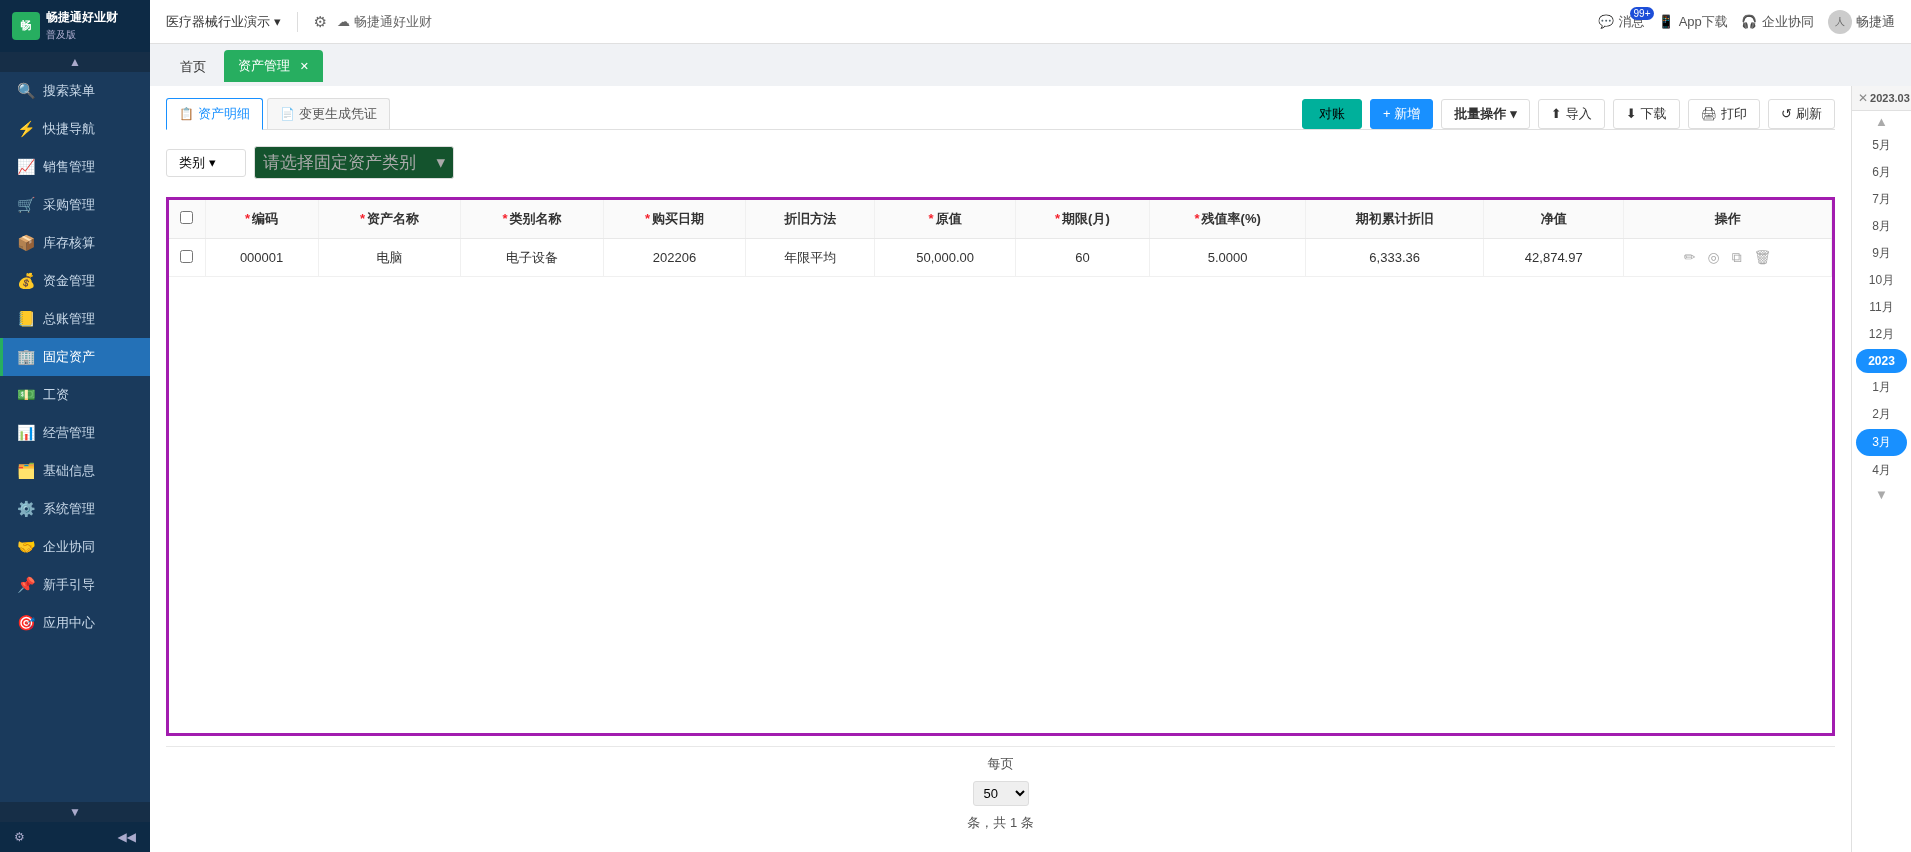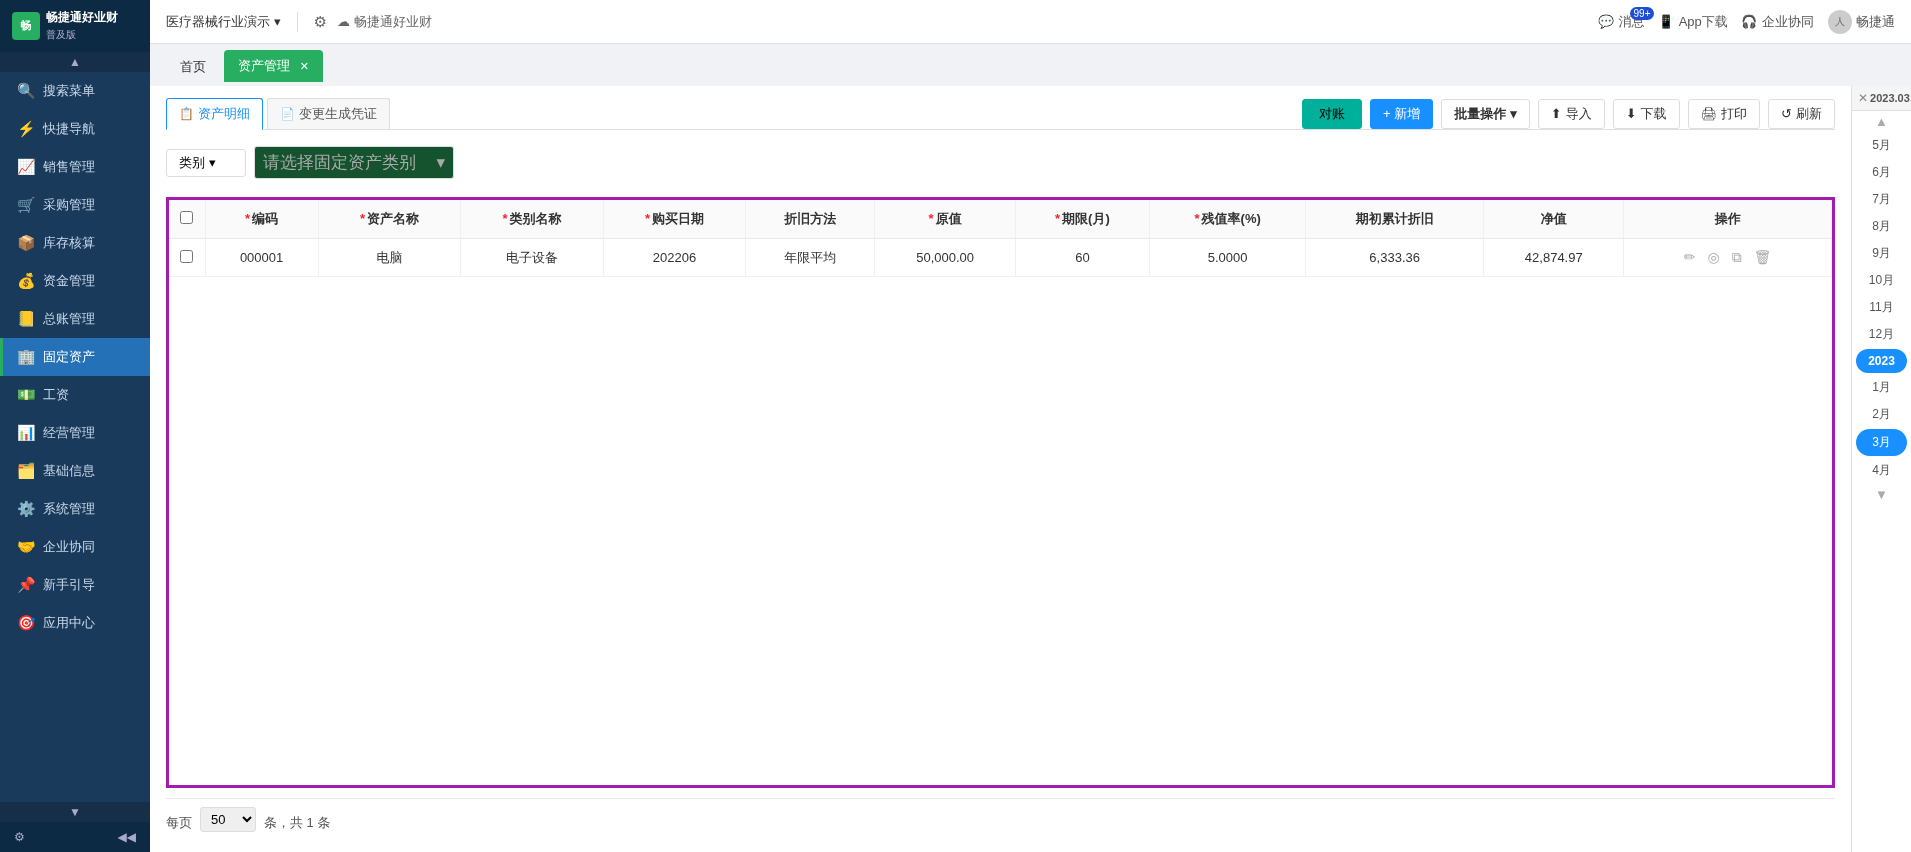--- a/index.html
+++ b/index.html
@@ -239,24 +239,25 @@
       text-align: center;
       color: #333;
       white-space: nowrap;
     }
     tr.subtotal td { background: #f0f7ff; color: #333; }
     .action-icons { display: flex; gap: 6px; justify-content: center; }
     .act-icon { cursor: pointer; color: #aaa; font-size: 14px; padding: 1px 3px; }
 
     
     .pagination-row {
-      display: flex; align-items: flex-end; gap: 8px;
+      display: flex; align-items: center; gap: 8px;
       padding: 8px 0;
       font-size: 13px; color: #555;
       border-top: 1px solid #e8e8e8;
+      flex-direction: column;
     }
     .page-size-select {
       border: 1px solid #ddd; border-radius: 3px;
       padding: 3px 6px; font-size: 13px;
     }
 
     
     .right-panel {
       width: 60px;
       min-width: 60px;

